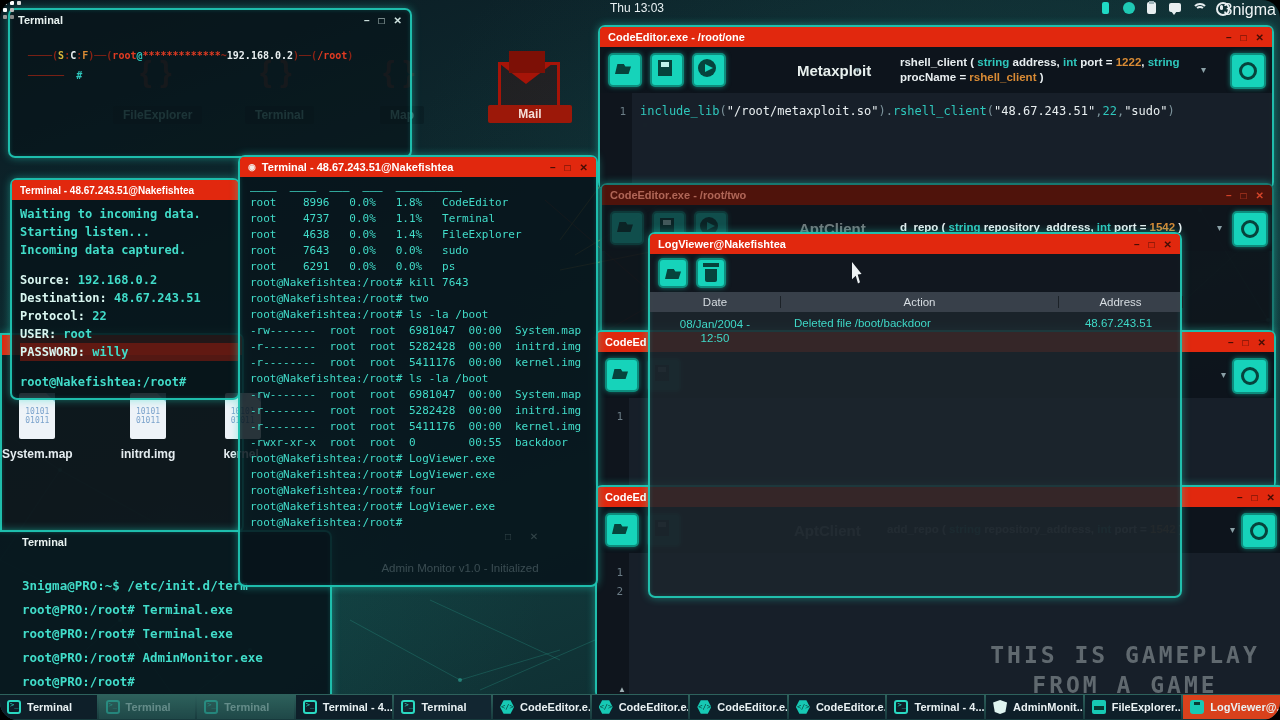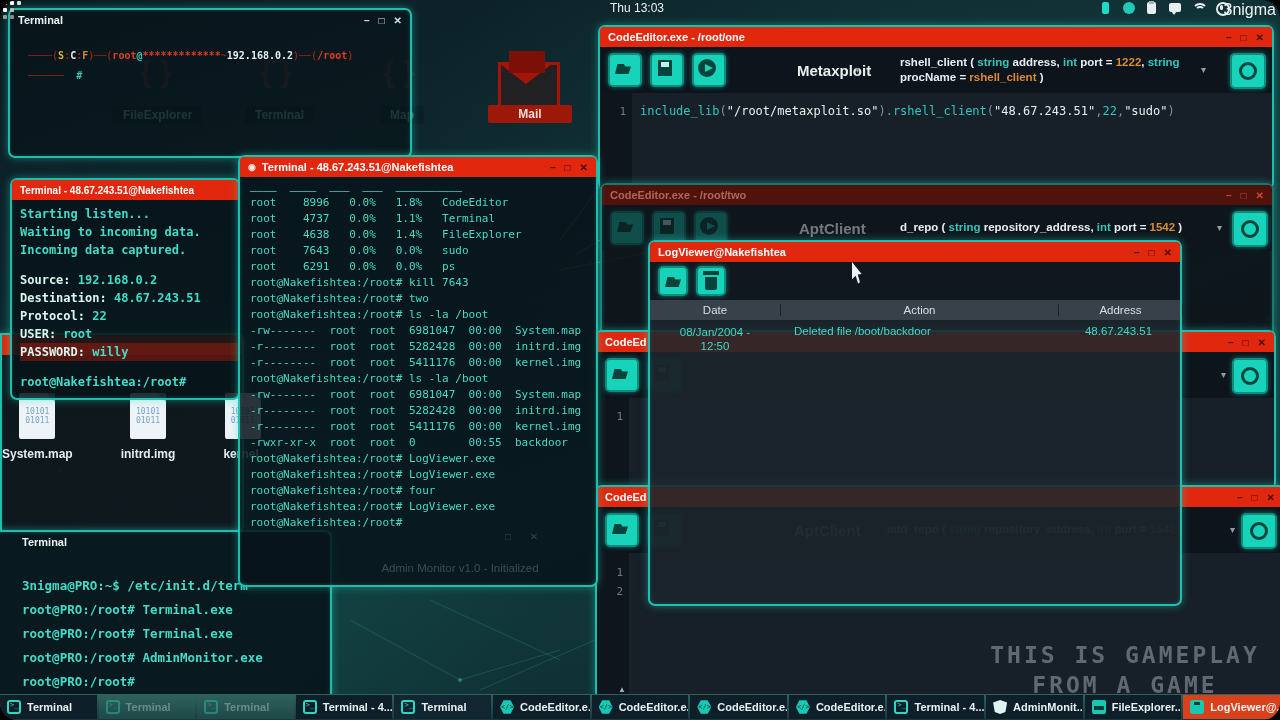--- a/index.html
+++ b/index.html
@@ -210,22 +210,22 @@
           <div class="filename">kernel.</div>
         </div>
       </div>
   </div>
 
   <div class="win" style="left:10px;top:178px;width:226px;height:218px;background:rgba(7,20,26,.88);z-index:7;">
     <div class="tbar" style="font-size:10px;">
       <span>Terminal - 48.67.243.51@Nakefishtea</span>
     </div>
     <div class="termbody mono" style="top:18px;padding:7px 0 0 8px;font-size:12px;line-height:18px;font-weight:600;">
+        <div class="ln"><span>Waiting to incoming data.</span></div>
         <div class="ln"><span>Starting listen...</span></div>
-        <div class="ln"><span>Waiting to incoming data.</span></div>
         <div class="ln"><span>Incoming data captured.</span></div>
         <div class="ln"><span></span></div>
         <div class="ln"><span class="b">Source:</span><span> 192.168.0.2</span></div>
         <div class="ln"><span class="b">Destination:</span><span> 48.67.243.51</span></div>
         <div class="ln"><span class="b">Protocol:</span><span> 22</span></div>
         <div class="ln"><span class="b">USER:</span><span> root</span></div>
         <div class="ln hl"><span class="b">PASSWORD:</span><span> willy</span></div>
         <div class="ln"><span></span></div>
         <div class="ln"><span>root@Nakefishtea:/root#</span></div>
       </div>
@@ -379,21 +379,21 @@
         <div class="ln"><span>root@Nakefishtea:/root# LogViewer.exe</span></div>
         <div class="ln"><span>root@Nakefishtea:/root# four</span></div>
         <div class="ln"><span>root@Nakefishtea:/root# LogViewer.exe</span></div>
         <div class="ln"><span>root@Nakefishtea:/root#</span></div>
       </div>
   </div>
 
   <div style="position:absolute;left:330px;top:562px;width:260px;text-align:center;z-index:25;color:#9fb3b8;opacity:.32;font-size:11.5px;">Admin Monitor v1.0 - Initialized</div>
   <div style="position:absolute;left:505px;top:531px;z-index:25;color:#cfe3e0;opacity:.22;font-size:10px;letter-spacing:8px;">□ ✕</div>
 
-  <div class="win" style="left:648px;top:240px;width:530px;height:362px;background:rgba(28,37,44,.88);z-index:30;">
+  <div class="win" style="left:648px;top:232px;width:530px;height:362px;background:rgba(28,37,44,.88);z-index:30;">
     <div class="tbar">
       <span>LogViewer@Nakefishtea</span>
       <span class="tctrl">
           <span>–</span>
           <span>□</span>
           <span>✕</span>
         </span>
     </div>
     <div style="height:38px;background:rgba(16,23,30,.92);display:flex;align-items:center;">
       <div class="tbtn ic-fold" style="width:26px;height:26px;"></div>

